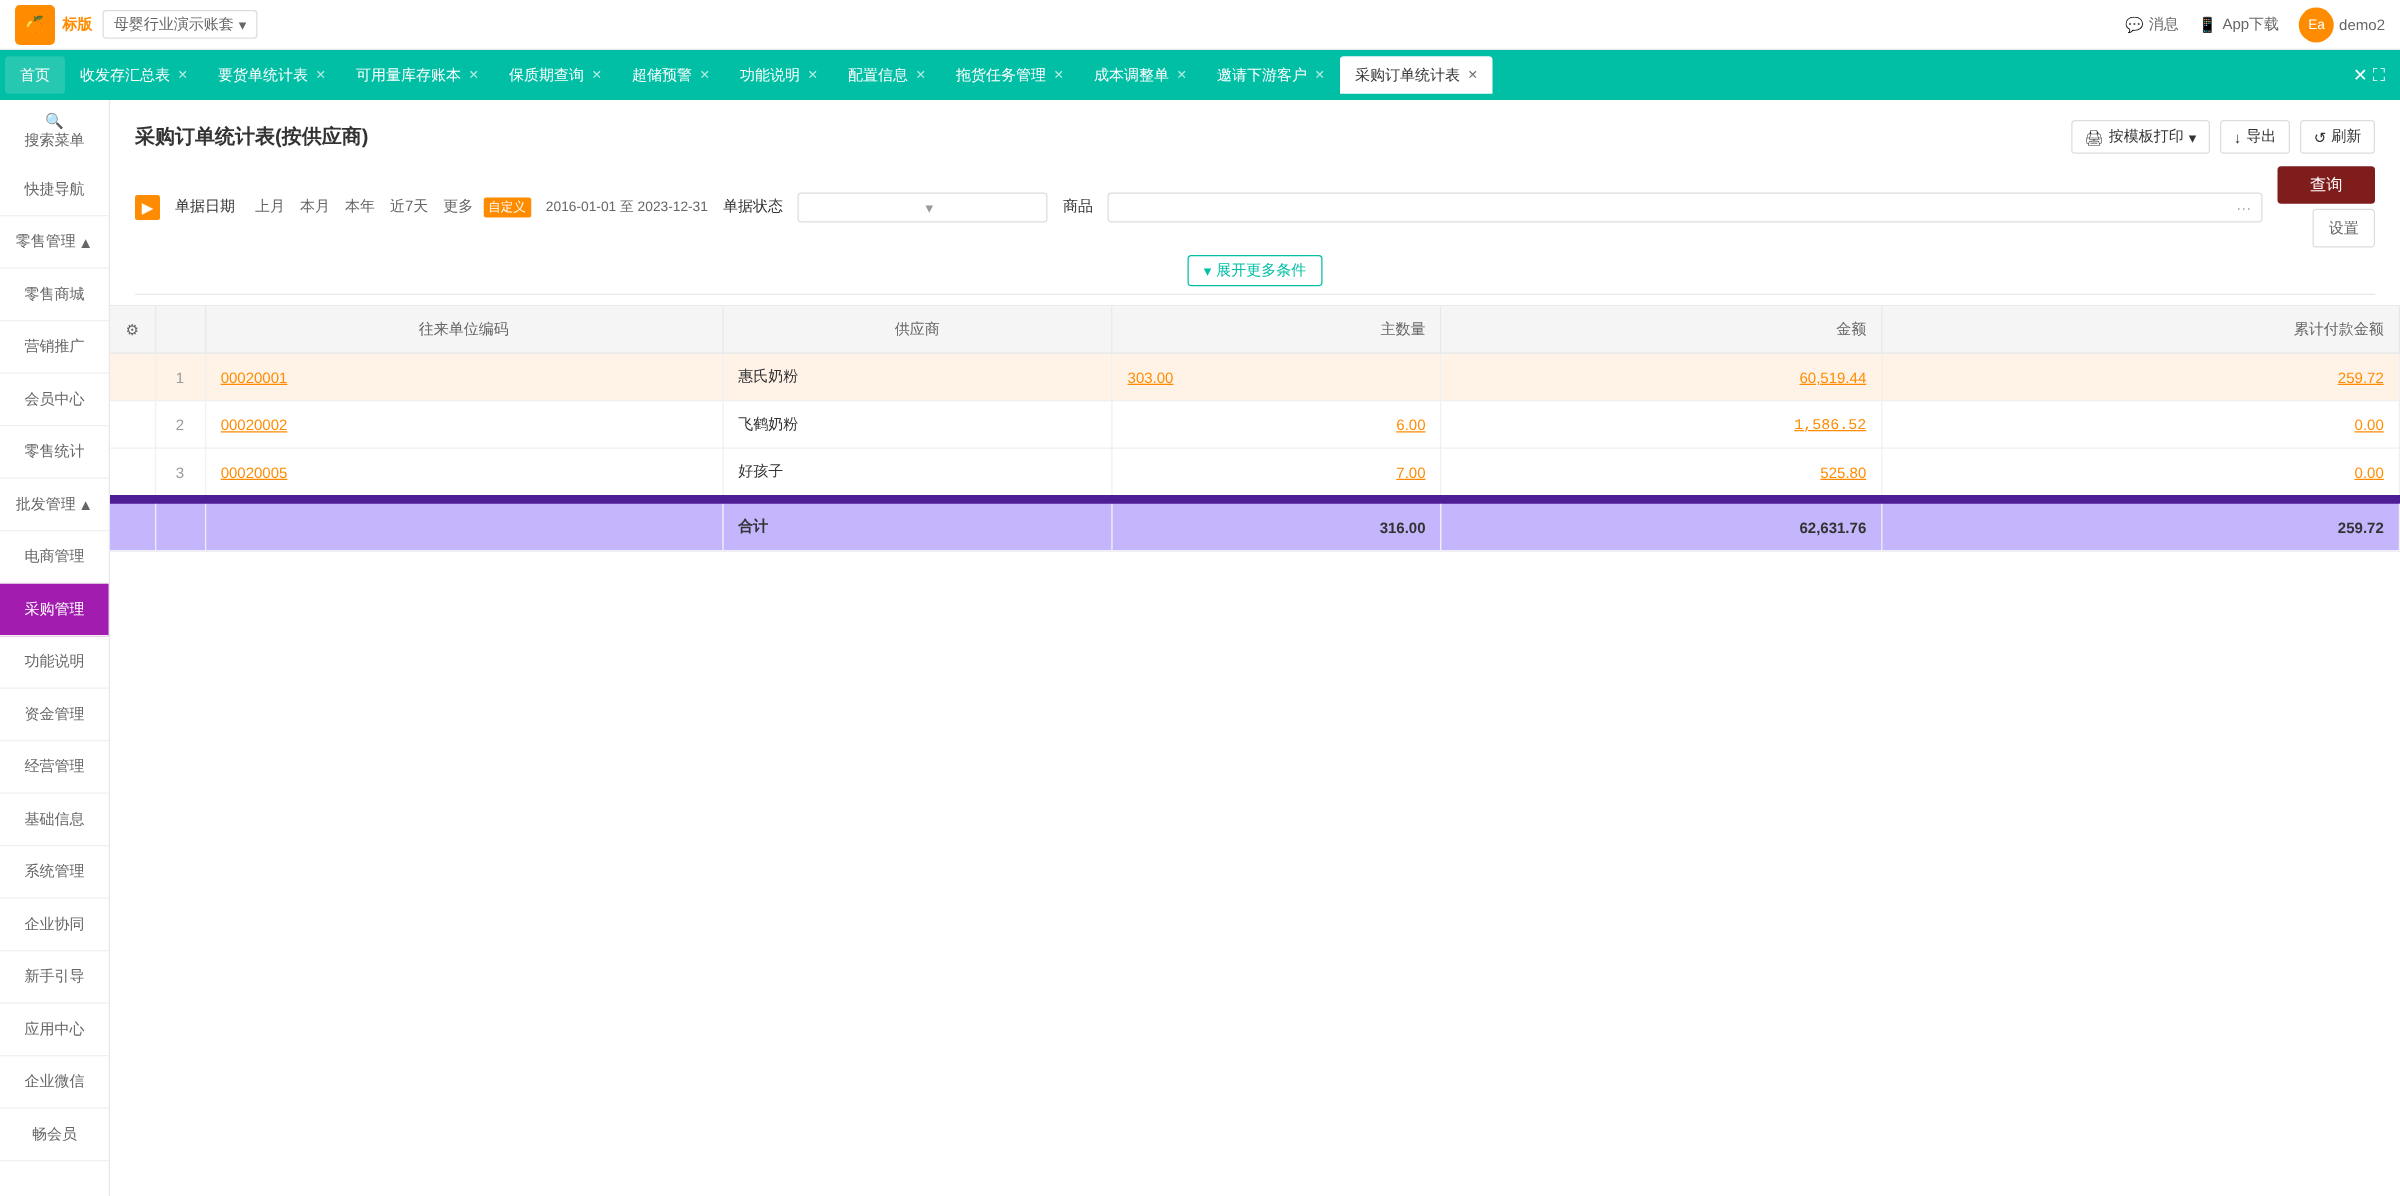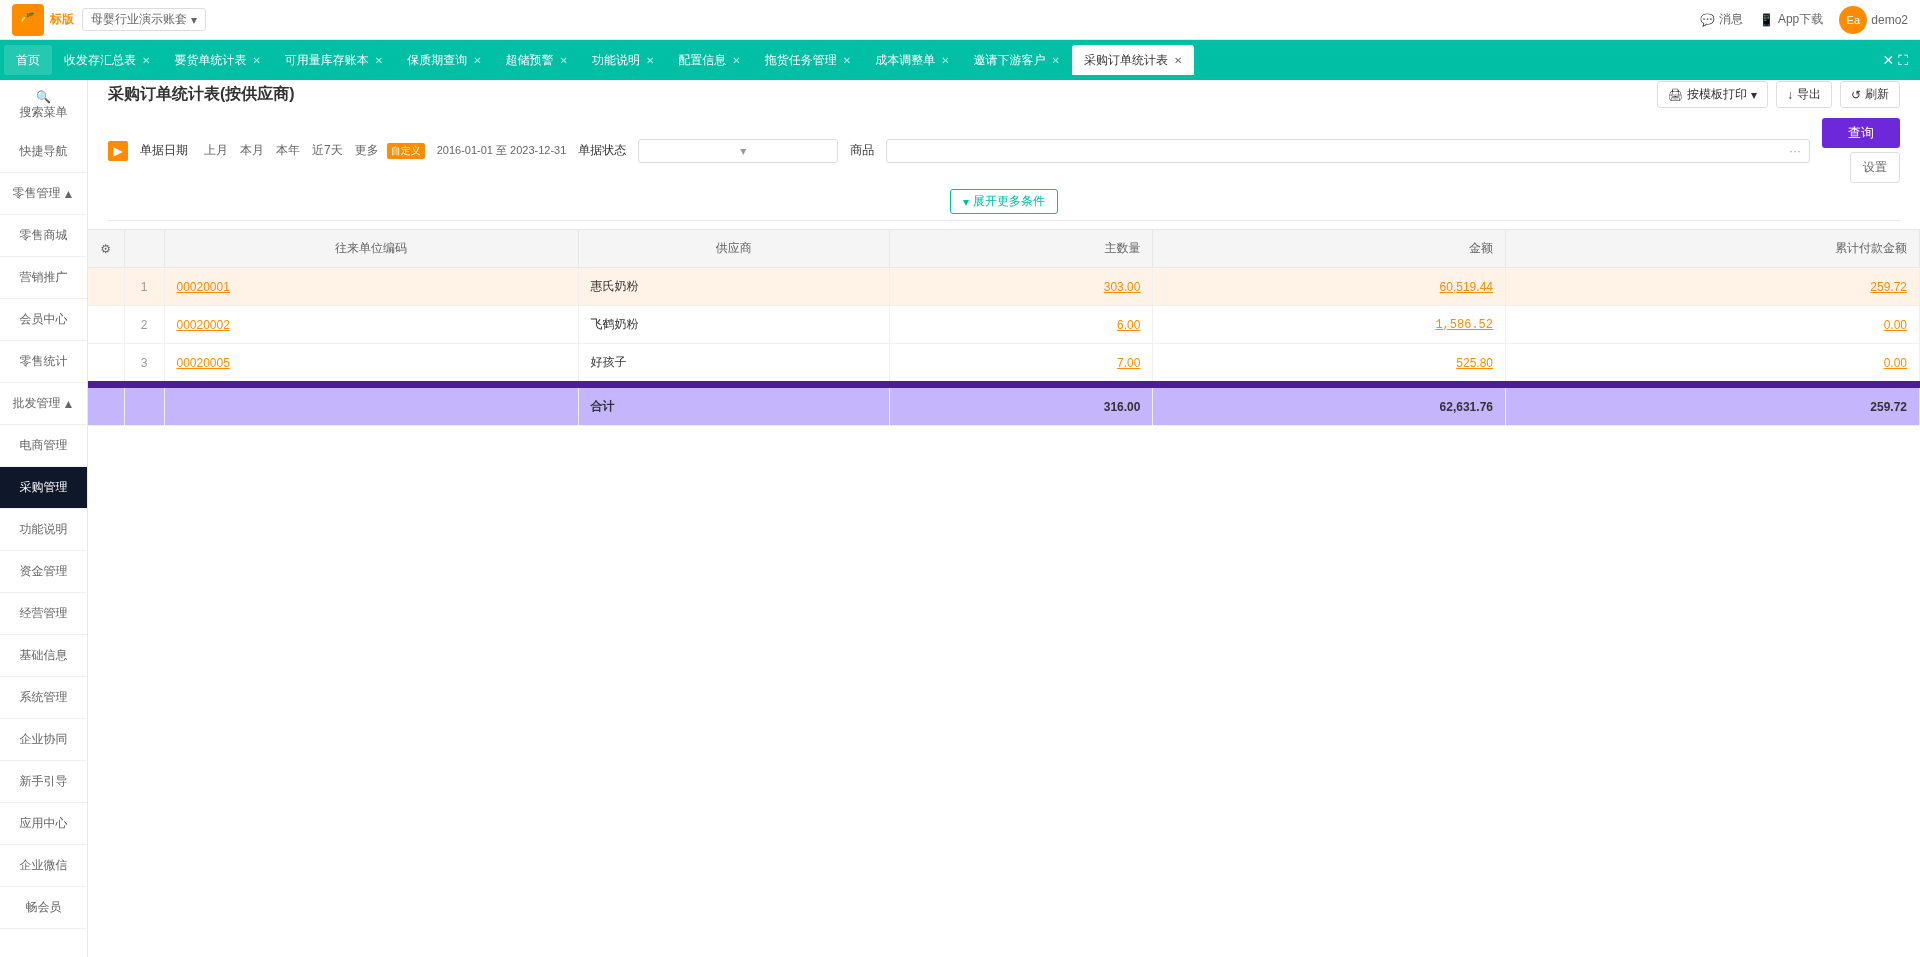--- a/index.html
+++ b/index.html
@@ -24,50 +24,50 @@
     .nav-tab.home { background: rgba(255,255,255,0.15); }
     .nav-spacer { flex: 1; }
     .nav-controls { display: flex; align-items: center; gap: 4px; color: white; font-size: 16px; padding: 0 8px; }
 
     
     .main-layout { display: flex; flex: 1; overflow: hidden; }
 
     
     .sidebar { width: 88px; background: white; border-right: 1px solid #e8e8e8; display: flex; flex-direction: column; flex-shrink: 0; overflow-y: auto; }
     .sidebar-item { padding: 12px 8px; text-align: center; cursor: pointer; font-size: 12px; color: #666; border-bottom: 1px solid #f0f0f0; }
-    .sidebar-item.active { background: #0f172a; color: white; }
+    .sidebar-item.active { background: #a21caf; color: white; }
     .sidebar-item.has-sub { display: flex; align-items: center; justify-content: center; gap: 2px; }
     .sidebar-search { padding: 10px 8px; text-align: center; cursor: pointer; font-size: 12px; color: #666; }
 
     
     .content-area { flex: 1; display: flex; flex-direction: column; overflow: hidden; background: #f5f5f5; }
 
     
-    .page-header { background: white; padding: 1px 20px 8px; border-bottom: 1px solid #e8e8e8; }
+    .page-header { background: white; padding: 16px 20px 8px; border-bottom: 1px solid #e8e8e8; }
     .page-title-row { display: flex; align-items: center; justify-content: space-between; margin-bottom: 10px; }
     .page-title { font-size: 16px; font-weight: bold; color: #333; }
     .header-actions { display: flex; align-items: center; gap: 8px; }
     .btn-template { display: flex; align-items: center; gap: 4px; border: 1px solid #ddd; background: white; padding: 4px 10px; border-radius: 3px; font-size: 12px; cursor: pointer; color: #333; }
     .btn-export { display: flex; align-items: center; gap: 4px; border: 1px solid #ddd; background: white; padding: 4px 10px; border-radius: 3px; font-size: 12px; cursor: pointer; color: #333; }
     .btn-refresh { display: flex; align-items: center; gap: 4px; border: 1px solid #ddd; background: white; padding: 4px 10px; border-radius: 3px; font-size: 12px; cursor: pointer; color: #333; }
 
     
     .filter-area { background: white; padding: 10px 20px; border-bottom: 1px solid #e8e8e8; }
     .filter-row { display: flex; align-items: center; gap: 12px; flex-wrap: wrap; }
     .filter-toggle { width: 20px; height: 20px; background: #ff8c00; border-radius: 2px; display: flex; align-items: center; justify-content: center; color: white; cursor: pointer; flex-shrink: 0; }
     .filter-label { font-size: 12px; color: #333; white-space: nowrap; }
     .filter-date-group { display: flex; align-items: center; gap: 4px; }
     .date-shortcut { font-size: 12px; color: #666; cursor: pointer; padding: 2px 4px; }
     .date-custom-tag { background: #ff8c00; color: white; font-size: 10px; padding: 1px 4px; border-radius: 2px; }
     .date-range { font-size: 11px; color: #666; }
     .filter-select { display: flex; align-items: center; gap: 4px; border: 1px solid #ddd; padding: 4px 8px; border-radius: 3px; min-width: 200px; background: white; cursor: pointer; }
     .filter-select span { flex: 1; color: #999; font-size: 12px; }
     .filter-input { display: flex; align-items: center; gap: 4px; border: 1px solid #ddd; padding: 4px 8px; border-radius: 3px; flex: 1; background: white; }
     .filter-input span { color: #999; font-size: 12px; }
-    .btn-query { background: #6d28d9; color: white; border: none; padding: 6px 20px; border-radius: 3px; font-size: 13px; cursor: pointer; }
+    .btn-query { background: #7f1d1d; color: white; border: none; padding: 6px 20px; border-radius: 3px; font-size: 13px; cursor: pointer; }
     .btn-settings { background: white; color: #666; border: 1px solid #ddd; padding: 6px 12px; border-radius: 3px; font-size: 12px; cursor: pointer; margin-left: 28px; }
     .filter-actions-right { display: flex; flex-direction: column; gap: 4px; flex-shrink: 0; }
 
     
     .table-area { flex: 1; overflow: auto; padding: 0; background: white; margin: 0; }
     table { width: 100%; border-collapse: collapse; }
     thead tr { background: #f5f5f5; }
     th { padding: 10px 12px; text-align: center; font-size: 12px; color: #666; font-weight: normal; border-bottom: 1px solid #e8e8e8; border-right: 1px solid #e8e8e8; white-space: nowrap; }
     td { padding: 10px 12px; font-size: 12px; color: #333; border-bottom: 1px solid #f0f0f0; border-right: 1px solid #f0f0f0; }
     .td-link { color: #ff8c00; text-decoration: underline; cursor: pointer; }
@@ -312,21 +312,21 @@
           </tr>
         </thead>
         <tbody>
           <tr class="highlighted">
             <td></td>
             <td class="row-num">1</td>
             <td>
               <span class="td-link">00020001</span>
             </td>
             <td>惠氏奶粉</td>
-            <td style="text-align:right;">
+            <td style="text-align:left;">
               <span class="td-link">303.00</span>
             </td>
             <td style="text-align:right;">
               <span class="td-link">60,519.44</span>
             </td>
             <td style="text-align:right;">
               <span class="td-link">259.72</span>
             </td>
           </tr>
           <tr>

